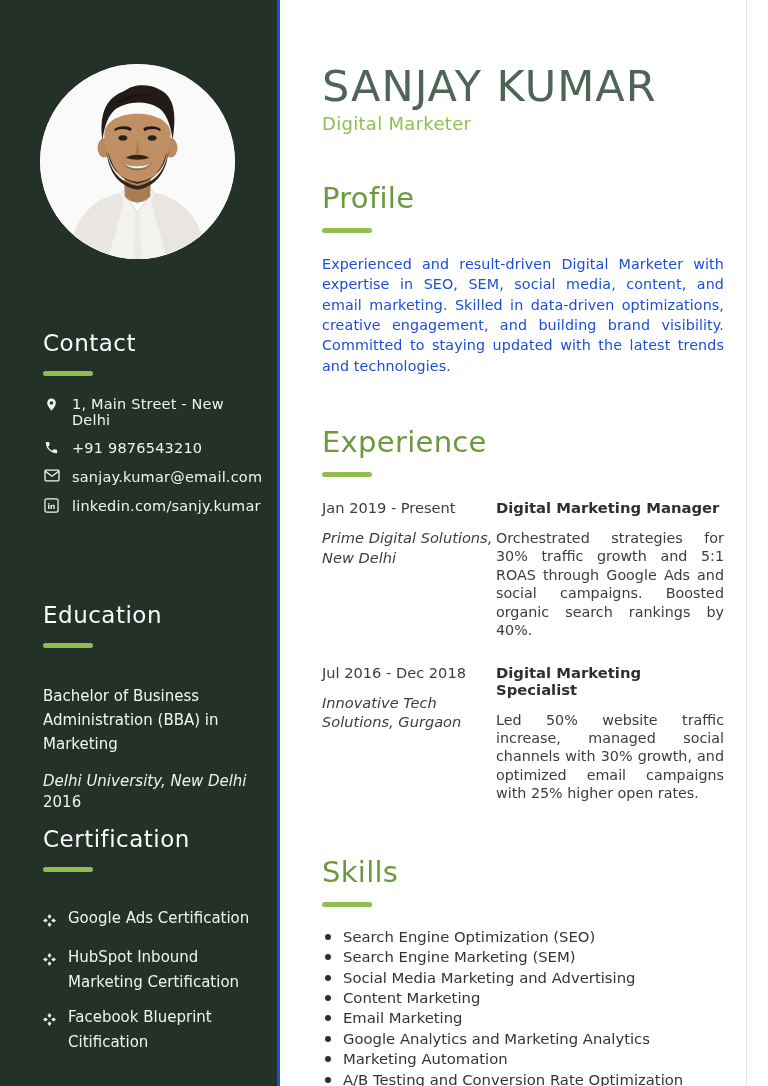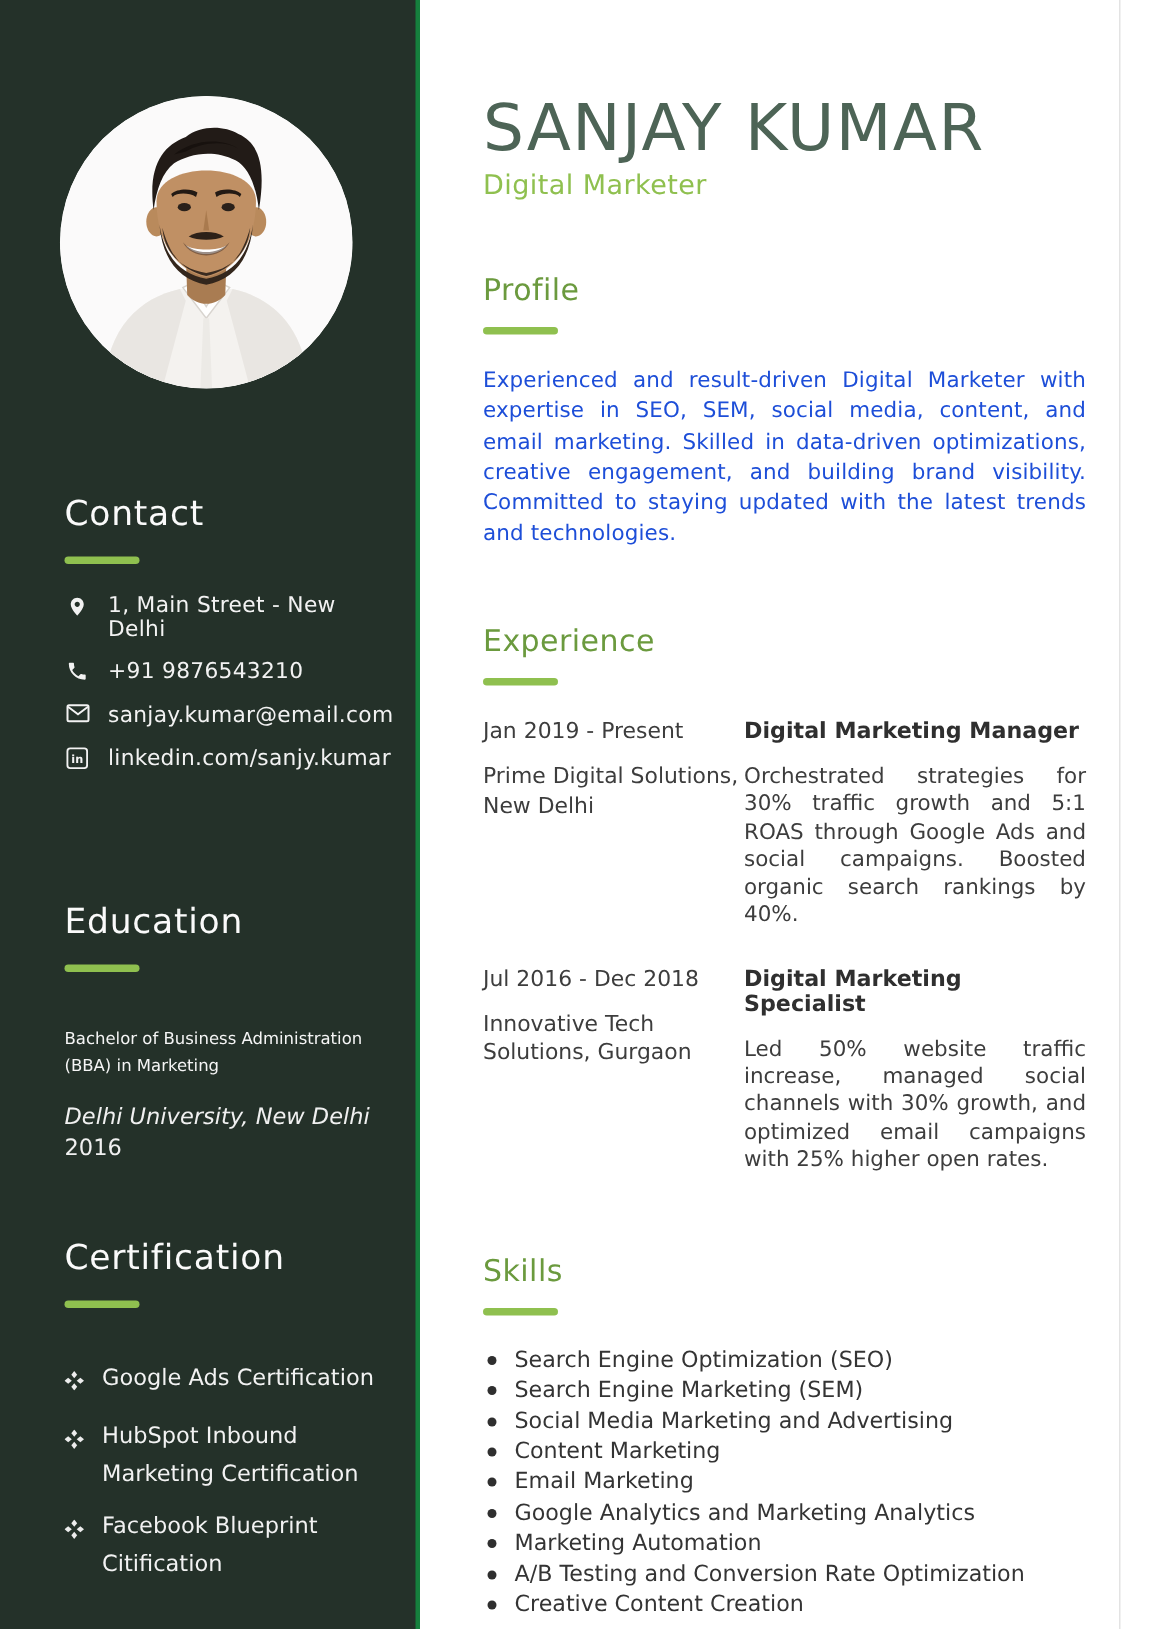--- a/index.html
+++ b/index.html
@@ -11,21 +11,21 @@
   .page { position:relative; width:768px; height:1086px; background:#ffffff; }
   .page-edge {
     position:absolute; top:0; bottom:0; right:21px; width:1px;
     background:#e3e3e3; z-index:5;
   }
 
   
   .sidebar {
     position:absolute; left:0; top:0; width:280px; height:1086px;
     background:#243129; color:#f2f2f2;
-    border-right:3px solid #15803d;
+    border-right:3px solid #1d4ed8;
   }
   .photo-wrap {
     position:absolute; left:40px; top:64px; width:195px; height:195px;
     border-radius:50%; background:#fbfbfb; overflow:hidden;
   }
   .photo-wrap svg { display:block; width:100%; height:100%; }
 
   .side-section { position:absolute; left:43px; right:26px; }
   .side-contact   { top:330px; }
   .side-education { top:602px; }
@@ -39,21 +39,21 @@
     margin:14px 0 0 0;
   }
   .side-underline { margin-top:15px; }
 
   .contact-list { margin-top:20px; }
   .contact-row { display:flex; align-items:flex-start; margin-bottom:12px; min-height:17px; }
   .contact-row .cicon { width:17px; flex:0 0 17px; margin-right:12px; display:flex; align-items:center; justify-content:center; }
   .contact-row .ctext { font-size:14.5px; color:#f2f2f2; letter-spacing:0.2px; }
 
   .edu-body { margin-top:22px; }
-  .edu-degree { font-size:11px; line-height:1.6; color:#f5f5f5;margin-top:36px; }
+  .edu-degree { font-size:15px; line-height:1.6; color:#f5f5f5;margin-top:36px; }
   .edu-school { font-size:15px; font-style:italic; line-height:1.5; margin-top:14px; color:#f0f0f0; }
   .edu-year { font-size:15px; color:#f0f0f0; }
 
   .cert-list { margin-top:34px; list-style:none; }
   .cert-item { display:flex; font-size:15px; line-height:1.7; margin-bottom:9px; color:#f2f2f2; }
   .cert-item .dicon { flex:0 0 14px; margin-right:11px; margin-top:4px; }
 
   
   .main {
     position:absolute; left:280px; top:0; width:488px; height:1086px;
@@ -64,36 +64,36 @@
   }
   .job-title {
     font-size:18px; color:#8fc04f; margin-top:4px; letter-spacing:0.3px;
   }
 
   .section { margin-top:0; }
   .sec-profile   { margin-top:47px; }
   .sec-experience{ margin-top:49px; }
   .sec-skills    { margin-top:52px; }
 
-  .sec-heading { font-size:20px; font-weight:400; color:#6b9a3e; letter-spacing:0.3px; }
+  .sec-heading { font-size:29px; font-weight:400; color:#6b9a3e; letter-spacing:0.3px; }
   .sec-underline { margin-top:13px; }
 
   .profile-text {
     margin-top:21px; font-size:14.3px; line-height:1.42;
     text-align:justify; color:#1d4ed8; letter-spacing:0.1px;
   }
 
   .xp-entry {
     display:grid; grid-template-columns:174px 1fr; column-gap:0;
     margin-top:22px;
   }
   .xp-entry + .xp-entry { margin-top:24px; }
   .xp-left {}
   .xp-date { font-size:14.6px; color:#3d3d3d; }
-  .xp-company { font-size:14.6px; color:#3d3d3d; margin-top:12px; line-height:1.35; }
+  .xp-company { font-size:14.6px; font-style:italic; color:#3d3d3d; margin-top:12px; line-height:1.35; }
   .xp-right {}
   .xp-role { font-size:14.8px; font-weight:bold; color:#2f2f2f; }
   .xp-desc { font-size:14.3px; line-height:1.29; text-align:justify; margin-top:13px; color:#3d3d3d; }
 
   .skills-list { margin-top:20px; list-style:none; }
   .skill-item { position:relative; padding-left:21px; font-size:14.8px; line-height:1.38; color:#343434; }
   .skill-item .bdot {
     position:absolute; left:3px; top:7px; width:6px; height:6px;
     border-radius:50%; background:#2f2f2f;
   }

